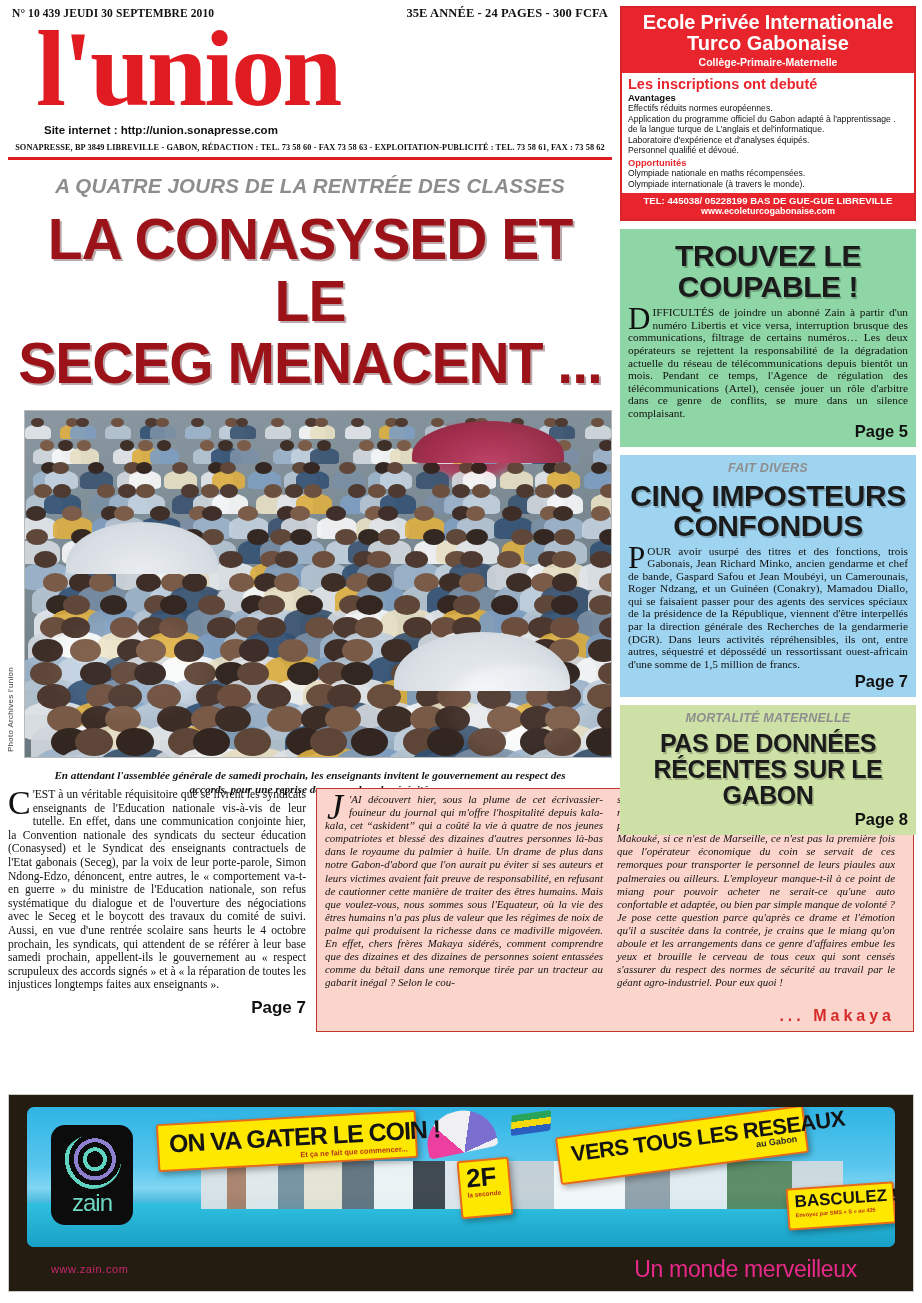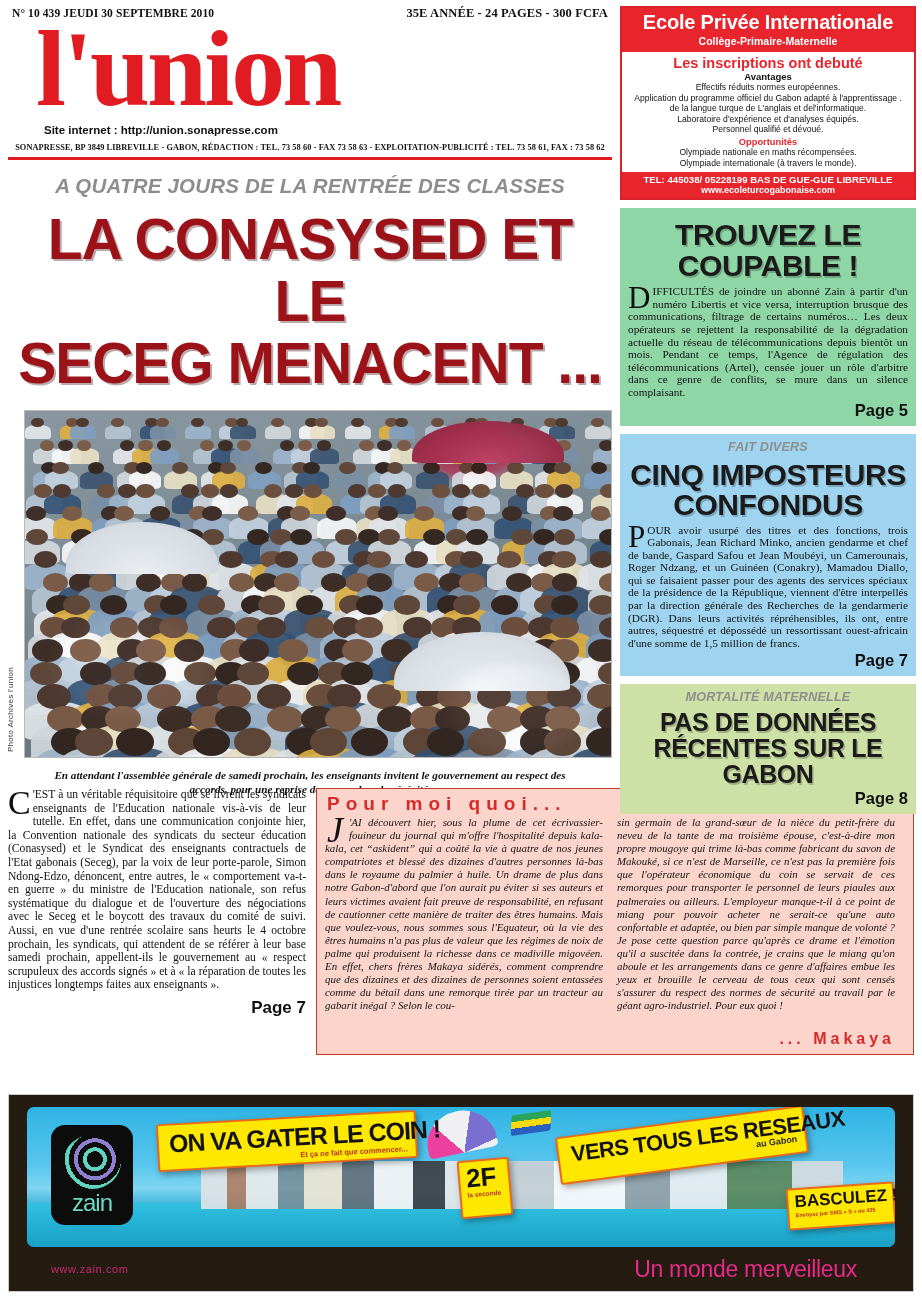--- a/index.html
+++ b/index.html
@@ -130,21 +130,21 @@
   .ad-school-head .l1 {
     font-family:"Liberation Sans", sans-serif; font-weight:700; font-size:20px; line-height:21px;
     letter-spacing:-.2px;
   }
   .ad-school-head .l2 {
     font-family:"Liberation Sans", sans-serif; font-weight:700; font-size:20px; line-height:21px;
   }
   .ad-school-head .l3 {
     font-family:"Liberation Sans", sans-serif; font-weight:700; font-size:10.5px; margin-top:2px;
   }
-  .ad-school-body { padding:3px 6px 4px 6px; text-align:center; }
+  .ad-school-body { padding:3px 6px 4px 6px; }
   .ad-school-body .promo {
     font-family:"Liberation Sans", sans-serif; font-weight:700; font-size:14.5px; color:#e8252d;
   }
   .ad-school-body .sub {
     font-family:"Liberation Sans", sans-serif; font-weight:700; font-size:9.5px; color:#111; margin-top:0px;
   }
   .ad-school-body .line {
     font-family:"Liberation Sans", sans-serif; font-size:8.6px; line-height:10.6px; color:#111;
   }
   .ad-school-body .opp {
@@ -859,21 +859,20 @@
   <div class="bottom">
 
     <div class="art-col">
       <div class="art-body">
         <span class="dropcap">C</span><span>'EST à un véritable réquisitoire que se livrent les syndicats  enseignants de l'Education nationale vis-à-vis de leur tutelle. En effet, dans une communication conjointe hier, la Convention nationale des syndicats du secteur éducation (Conasysed) et le Syndicat des enseignants contractuels de l'Etat gabonais (Seceg), par la voix de leur porte-parole, Simon Ndong-Edzo, dénoncent, entre autres, le « comportement va-t-en guerre » du ministre de l'Education nationale, son refus systématique du dialogue et de l'ouverture des négociations avec le Seceg et le boycott des travaux du comité de suivi. Aussi, en vue d'une rentrée scolaire sans heurts le 4 octobre prochain, les syndicats, qui attendent de se référer à leur base samedi prochain, appellent-ils le gouvernement au « respect scrupuleux des accords signés » et à « la réparation de toutes les injustices longtemps faites aux enseignants ».</span>
       </div>
       <div class="page-ref">Page 7</div>
     </div>
 
     <div class="makaya-box">
-      <div class="makaya-title">Pour moi quoi...</div>
       <div class="makaya-cols">
         <div class="makaya-col">
           <div class="makaya-text">
             <span class="dropcap-j">J</span><span>'AI découvert hier, sous la plume de cet écrivassier-fouineur du journal qui m'offre l'hospitalité depuis kala-kala, cet “askident” qui a coûté la vie à quatre de nos jeunes compatriotes et blessé des dizaines d'autres personnes là-bas dans le royaume du palmier à huile. Un drame de plus dans notre Gabon-d'abord que l'on aurait pu éviter si ses auteurs et leurs victimes avaient fait preuve de responsabilité, en refusant de cautionner cette manière de traiter des êtres humains. Mais que voulez-vous, nous sommes sous l'Equateur, où la vie des êtres humains n'a pas plus de valeur que les régimes de noix de palme qui produisent la richesse dans ce madiville migovéen.
 En effet, chers frères Makaya sidérés, comment comprendre que des dizaines et des dizaines de personnes soient entassées comme du bétail dans une remorque tirée par un tracteur au gabarit inégal ? Selon le cou-</span>
           </div>
         </div>
         <div class="makaya-col">
           <div class="makaya-text">sin germain de la grand-sœur de la nièce du petit-frère du neveu de la tante de ma troisième épouse, c'est-à-dire mon propre mougoye qui trime là-bas comme fabricant du savon de Makouké, si ce n'est de Marseille, ce n'est pas la première fois que l'opérateur économique du coin se servait de ces remorques pour transporter le personnel de leurs piaules aux palmeraies ou ailleurs. L'employeur manque-t-il à ce point de miang pour pouvoir acheter ne serait-ce qu'une auto confortable et adaptée, ou bien par simple manque de volonté ?
 Je pose cette question parce qu'après ce drame et l'émotion qu'il a suscitée dans la contrée, je crains que le miang qu'on aboule et les arrangements dans ce genre d'affaires embue les yeux et brouille le cerveau de tous ceux qui sont censés s'assurer du respect des normes de sécurité au travail par le géant agro-industriel. Pour eux quoi !</div>
@@ -881,20 +880,21 @@
         </div>
       </div>
     </div>
   </div>
 
   <div class="rail">
 
     <div class="ad-school">
       <div class="ad-school-head">
         <div class="l1">Ecole Privée Internationale</div>
+        <div class="l2">Turco Gabonaise</div>
         <div class="l3">Collège-Primaire-Maternelle</div>
       </div>
       <div class="ad-school-body">
         <div class="promo">Les inscriptions ont debuté</div>
         <div class="sub">Avantages</div>
         <div class="line">Effectifs réduits normes européennes.</div>
         <div class="line">Application du programme officiel du Gabon adapté à l'apprentissage .</div>
         <div class="line">de la langue turque de L'anglais et del'informatique.</div>
         <div class="line">Laboratoire d'expérience et d'analyses équipés.</div>
         <div class="line">Personnel qualifié et dévoué.</div>

